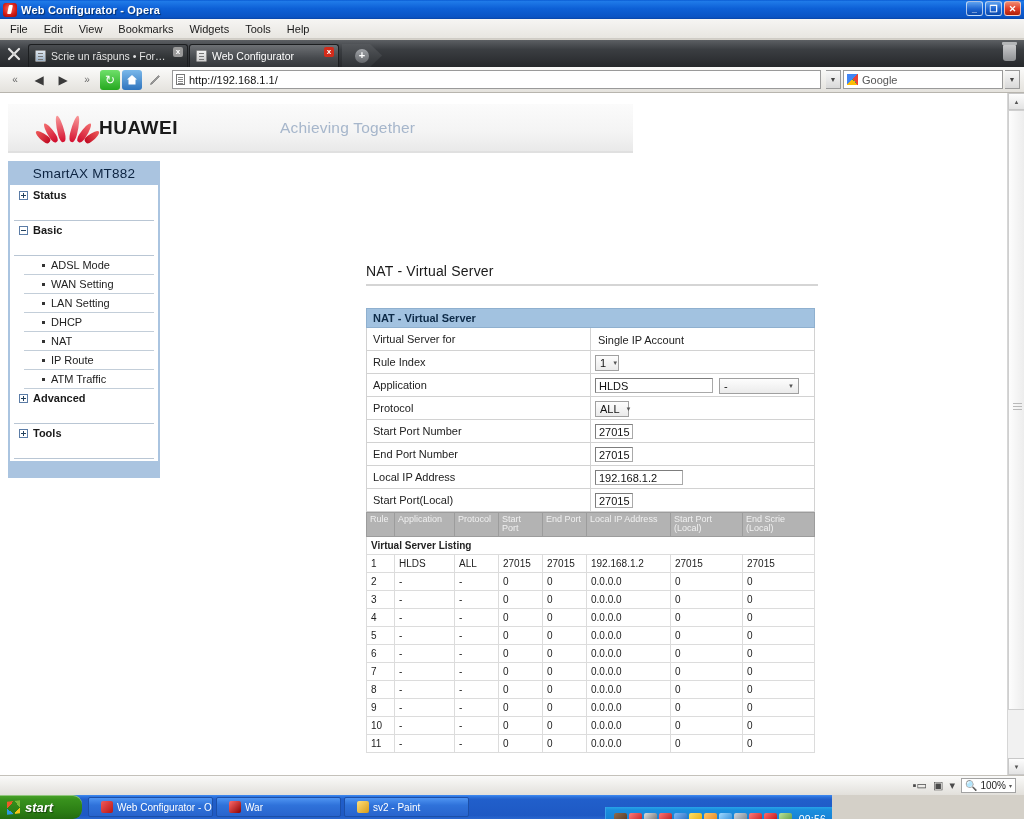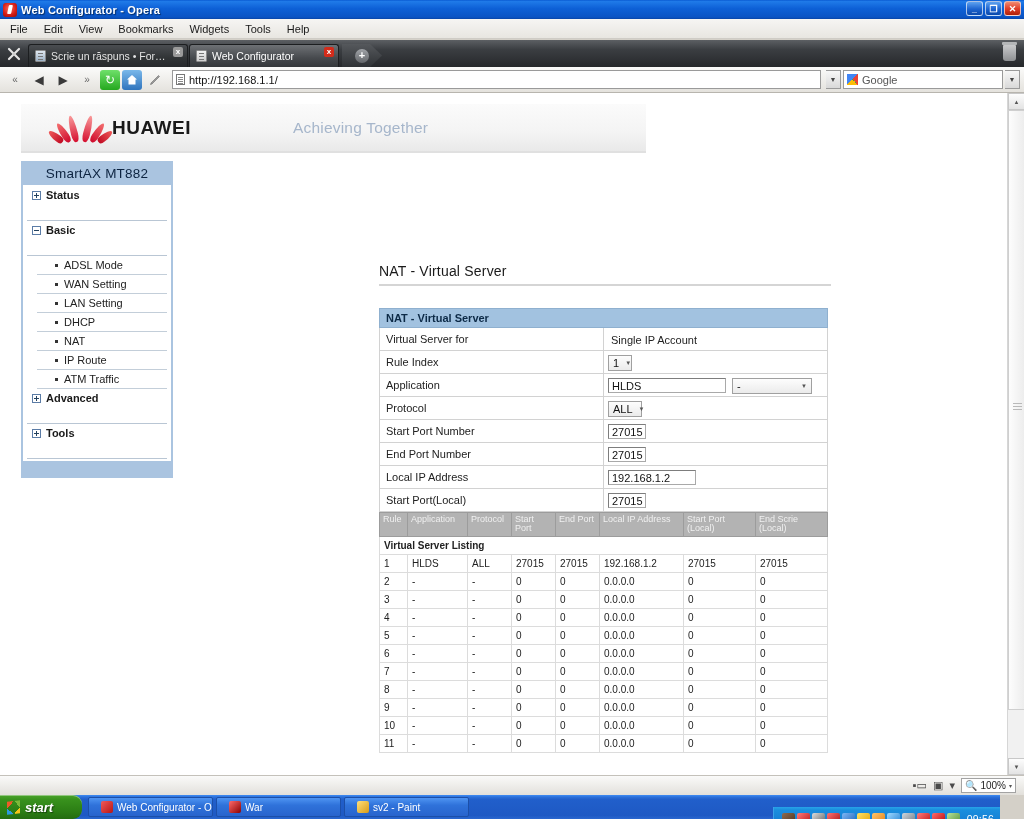--- a/index.html
+++ b/index.html
@@ -163,21 +163,21 @@
       linear-gradient(to top right, #fbbc05 0 50%, transparent 50%),
       #34a853;
     background-size: 100% 100%;
   }
 
   
   .viewport {
     position: absolute; top: 93px; left: 0; width: 1024px; height: 682px;
     background: #fff; overflow: hidden;
   }
-  .page { position: absolute; top: 0; left: 13px; width: 1007px; height: 682px; background: #fff; }
+  .page { position: absolute; top: 0; left: 0; width: 1007px; height: 682px; background: #fff; }
 
   
   .banner {
     position: absolute; left: 8px; top: 11px; width: 625px; height: 47px;
     background: linear-gradient(to bottom, #fbfbfb 0%, #f4f4f4 60%, #e9e9e9 100%);
     display: flex; align-items: center;
   }
   .hw-logo { margin-left: 38px; width: 44px; height: 28px; position: relative; flex: none; }
   .pet { position: absolute; bottom: 0; width: 7px; border-radius: 50% 50% 40% 40% / 70% 70% 30% 30%; transform-origin: bottom center; }
   .hw-word {
@@ -303,21 +303,21 @@
   }
   .sb-ico { font-size: 11px; color: #4a4a4a; }
   .zoomctl {
     display: flex; align-items: center; gap: 3px; height: 15px;
     background: #fff; border: 1px solid #a3a3a3; padding: 0 3px; font-size: 10px; color: #222;
   }
   .zoomctl .caret { font-size: 6px; color: #555; }
 
   
   .taskbar {
-    position: absolute; top: 795px; left: 0; width: 1000px; height: 24px;
+    position: absolute; top: 795px; left: 0; width: 832px; height: 24px;
     background: linear-gradient(to bottom, #3f8cf3 0%, #2b6fd8 9%, #215fcb 18%, #1e59c4 85%, #2a67cf 100%);
     display: flex; align-items: center;
   }
   .startbtn {
     height: 24px; width: 82px; flex: none;
     background: linear-gradient(to bottom, #4aa32a 0%, #38911d 20%, #2b7d14 70%, #246c10 100%);
     border-radius: 0 9px 9px 0;
     display: flex; align-items: center; gap: 5px; padding-left: 7px;
     box-shadow: inset 0 1px 0 rgba(255,255,255,.4);
   }

